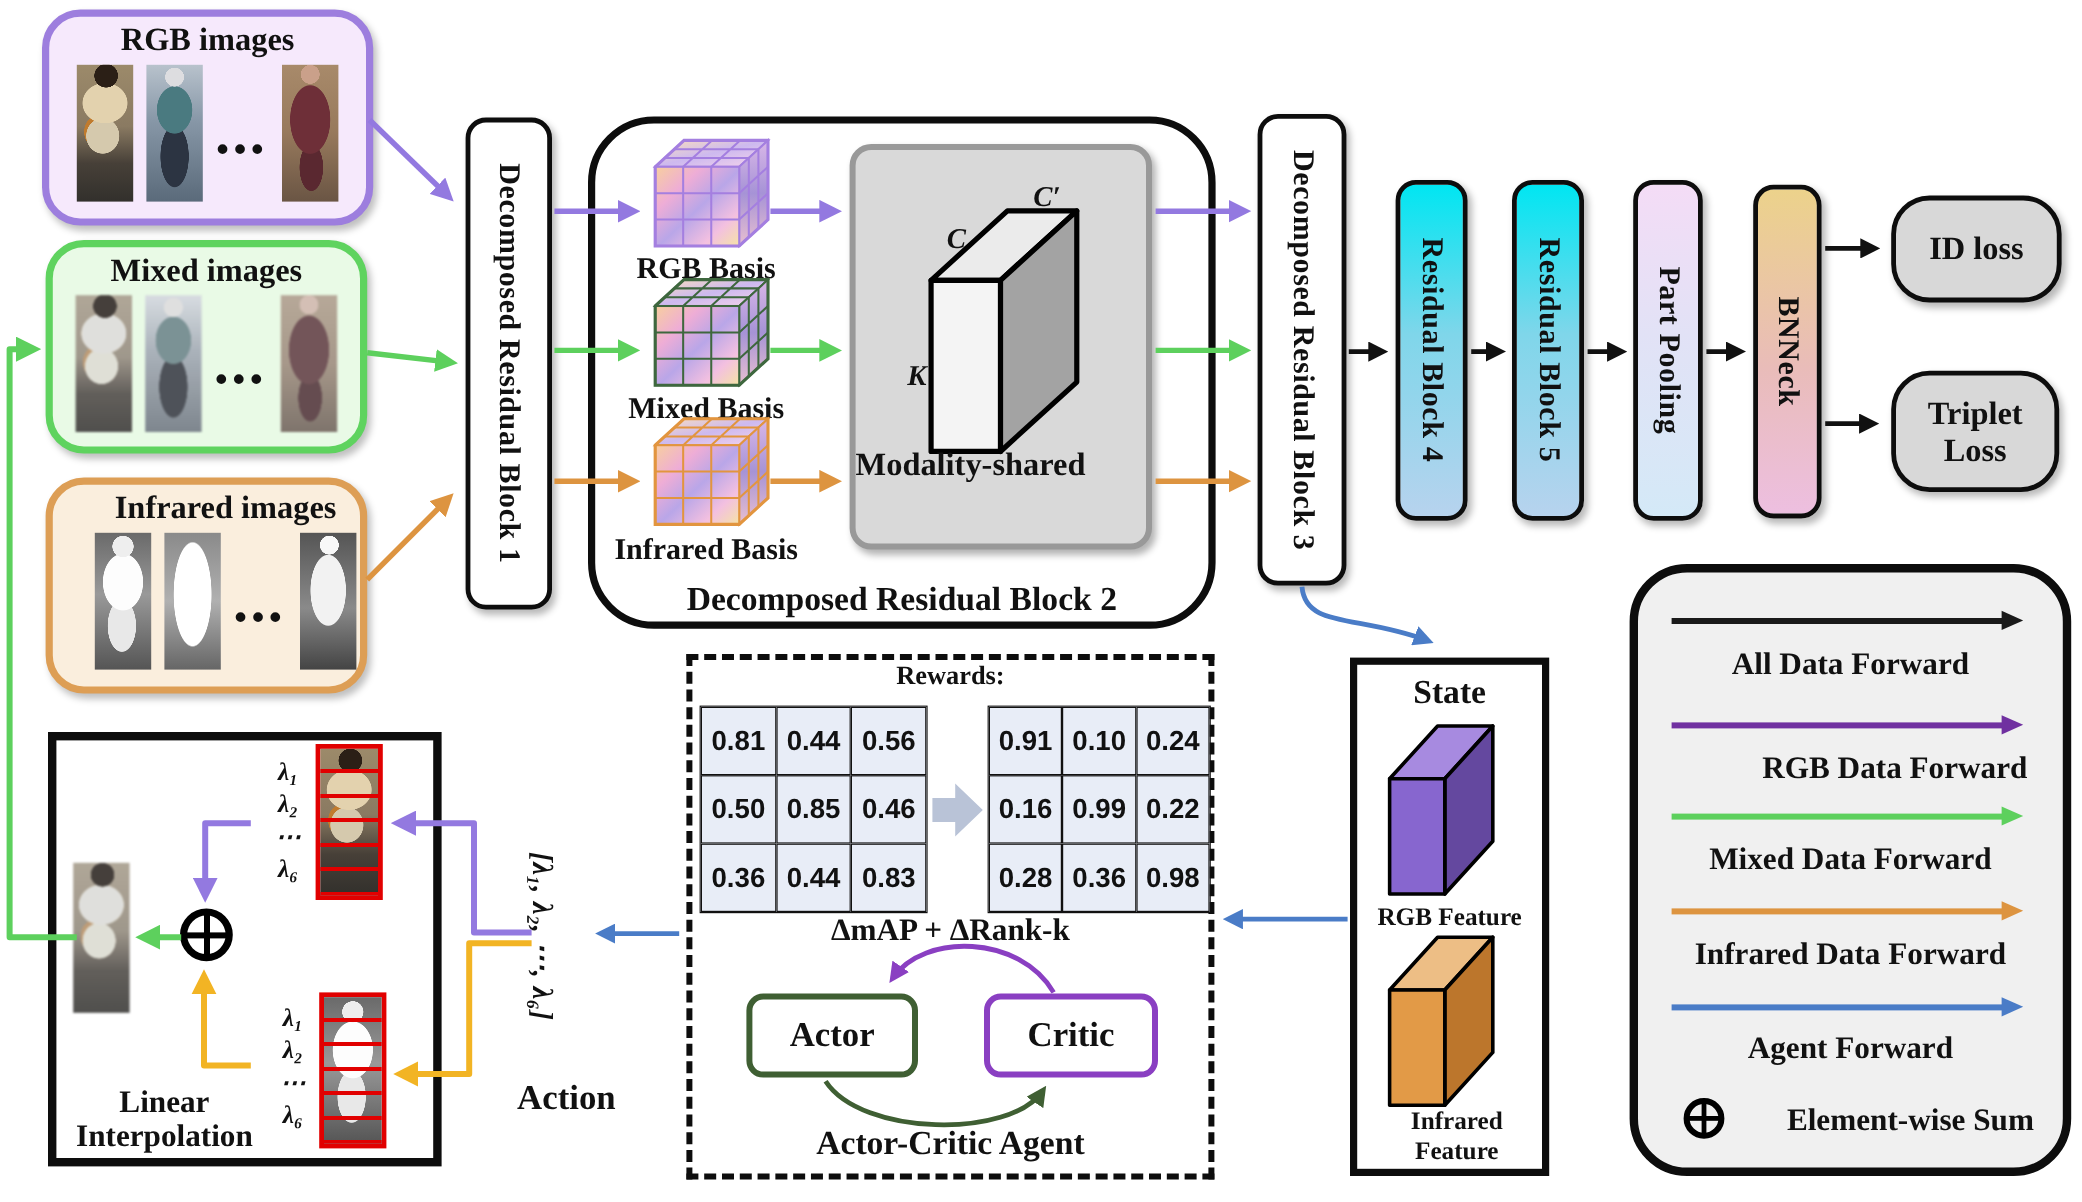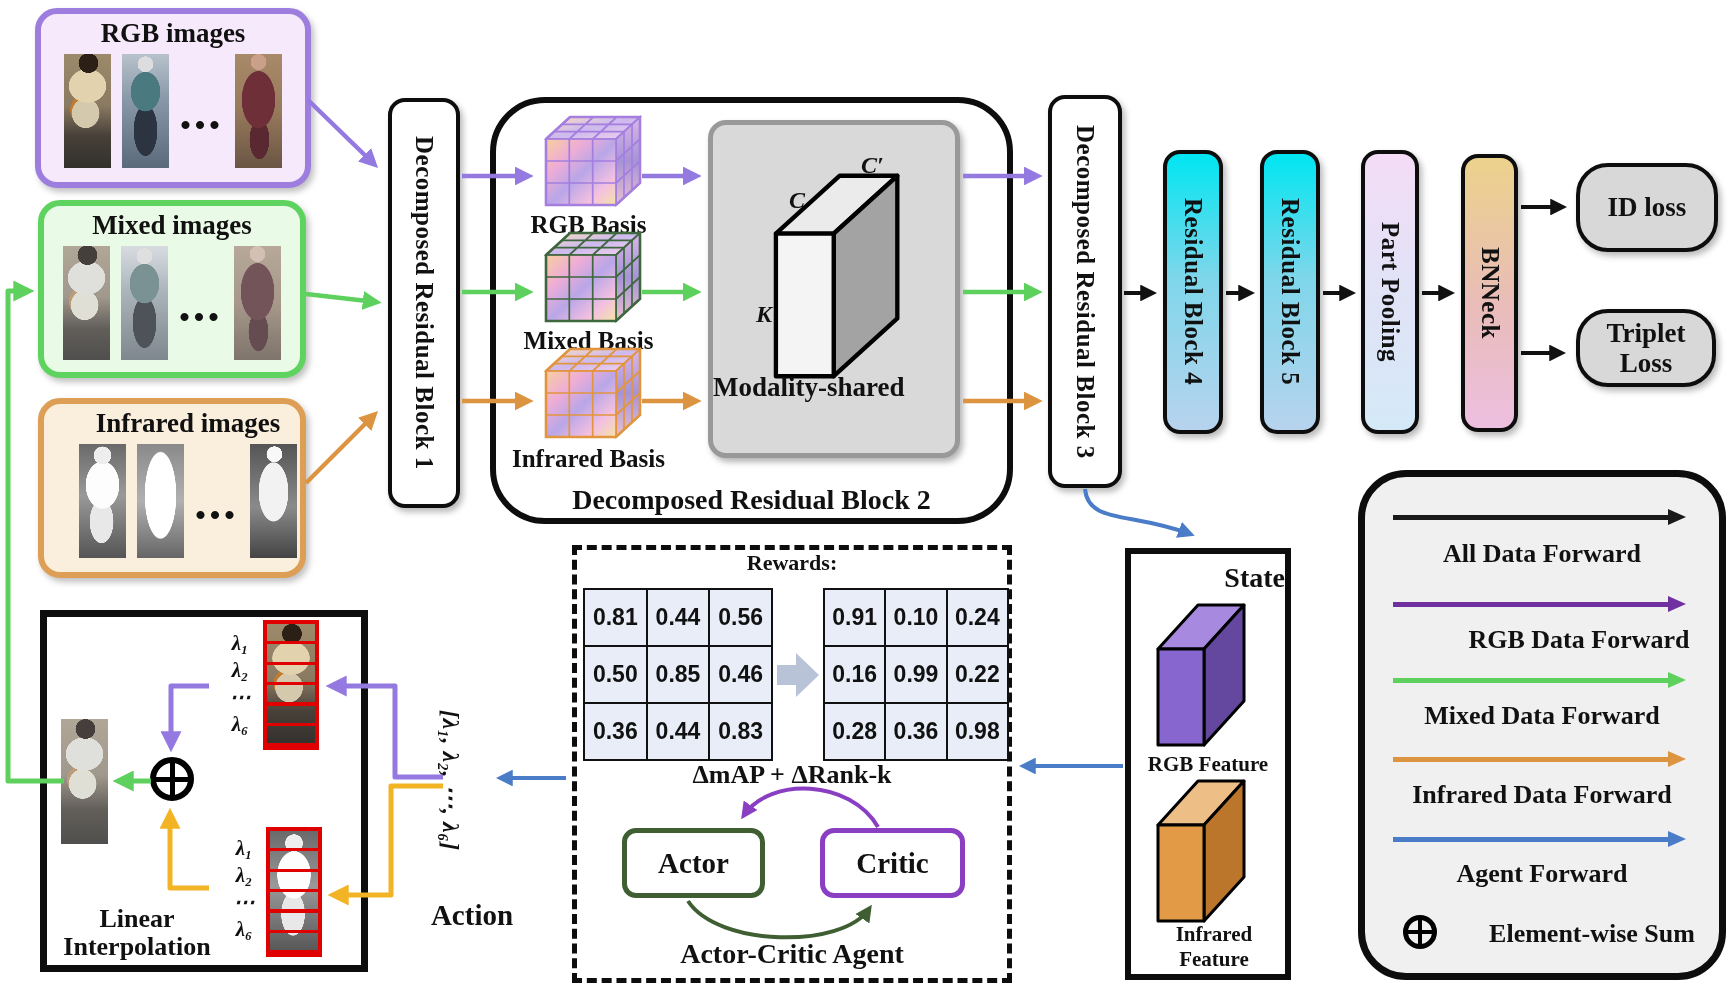--- a/index.html
+++ b/index.html
@@ -1,20 +1,20 @@
 <!DOCTYPE html>
 <html><head>
 <meta charset="utf-8">
 <style>
   html,body{margin:0;padding:0;background:#fff;}
   body{font-family:"Liberation Serif","DejaVu Serif",serif;font-weight:700;color:#111;}
   .canvas{position:relative;width:1735px;height:1002px;background:#fff;overflow:hidden;}
   .abs{position:absolute;}
   
-  .io-box{position:absolute;border-radius:22px;border:6px solid;box-shadow:3px 4px 6px rgba(0,0,0,.25);box-sizing:border-box;}
+  .io-box{position:absolute;border-radius:32px;border:6px solid;box-shadow:3px 4px 6px rgba(0,0,0,.25);box-sizing:border-box;}
   .io-rgb{left:35px;top:8px;width:276px;height:180px;border-color:#9d7ede;background:#f6e9fc;}
   .io-mixed{left:38px;top:200px;width:268px;height:178px;border-color:#5fd35f;background:#e9fae6;}
   .io-ir{left:38px;top:398px;width:268px;height:180px;border-color:#dd9e55;background:#faeedd;padding-left:32px;}
   .io-title{text-align:center;font-size:27px;margin-top:4px;}
   .io-row{display:flex;justify-content:center;align-items:flex-start;gap:11px;margin-top:5px;}
   .dots{font-size:30px;letter-spacing:4px;align-self:center;margin-top:28px;}
   
   .ph{width:47px;height:114px;filter:blur(.5px);}
   .ph-rgb-a{background:
     radial-gradient(circle 10px at 52% 8%, #2b1f16 97%, transparent),
@@ -62,21 +62,21 @@
   .cube g{stroke-width:1.7;fill:none;}
   .cube .face{stroke-width:1.7;}
   .cube .outline{fill:none;stroke-width:2.6;}
   .cube-rgb g,.cube-rgb .face,.cube-rgb .outline{stroke:#a47fe0;}
   .cube-mixed g,.cube-mixed .face,.cube-mixed .outline{stroke:#3e673e;}
   .cube-ir g,.cube-ir .face,.cube-ir .outline{stroke:#e2953f;}
   
   .loss-box{position:absolute;background:#d8d8d8;border:4px solid #0d0d0d;border-radius:32px;display:flex;align-items:center;justify-content:center;text-align:center;font-size:27px;line-height:1.12;box-shadow:3px 4px 6px rgba(0,0,0,.28);box-sizing:border-box;}
   
   .state-box{position:absolute;left:1125px;top:548px;width:166px;height:432px;background:#fff;border:6px solid #0d0d0d;box-sizing:border-box;}
-  .state-title{position:absolute;top:8px;left:0;width:100%;text-align:right;font-size:28px;}
+  .state-title{position:absolute;top:8px;left:0;width:100%;text-align:center;font-size:28px;}
   .feat-label{position:absolute;left:0;width:100%;text-align:center;font-size:21px;line-height:1.2;}
   .feat-cuboid{position:absolute;width:92px;height:145px;}
   .cub-purple .ft{fill:#a78ae0;} .cub-purple .fr{fill:#64489f;} .cub-purple .ff{fill:#8766cf;}
   .cub-orange .ft{fill:#edbe85;} .cub-orange .fr{fill:#bc762c;} .cub-orange .ff{fill:#e29a47;}
   .feat-cuboid polygon,.feat-cuboid rect{stroke:#000;stroke-width:3;stroke-linejoin:round;}
   
   .agent-box{position:absolute;left:572px;top:545px;width:440px;height:438px;border:5px dashed #0d0d0d;background:#fff;box-sizing:border-box;}
   .rewards-title{position:absolute;top:0px;left:0;width:100%;text-align:center;font-size:22px;}
   .rtable{position:absolute;display:grid;grid-template-columns:repeat(3,1fr);grid-template-rows:repeat(3,1fr);border:1.5px solid #111;}
   .rtable .cell{border:1.5px solid #111;background:#e8edf7;display:flex;align-items:center;justify-content:center;font:700 23px "Liberation Sans","DejaVu Sans",sans-serif;}
@@ -231,21 +231,21 @@
   <div class="vblock grad-pp" style="left:1361px;top:150px;width:58px;height:284px;">
     <span class="vtext">Part Pooling</span>
   </div>
   <div class="vblock grad-bn" style="left:1461px;top:154px;width:57px;height:278px;">
     <span class="vtext">BNNeck</span>
   </div>
 
   <div class="loss-box" style="left:1576px;top:163px;width:142px;height:89px;">
     <span>ID loss</span>
   </div>
-  <div class="loss-box" style="left:1576px;top:309px;width:140px;height:78px;">
+  <div class="loss-box" style="left:1576px;top:309px;width:140px;height:101px;">
     <span style="width:100px;">Triplet Loss</span>
   </div>
 
   <div class="state-box">
     <div class="state-title">State</div>
     <svg class="feat-cuboid cub-purple" style="left:25px;top:48px;" viewBox="0 0 92 145">
       <polygon class="ft" points="2,47 42,3 88,3 48,47"></polygon>
       <polygon class="fr" points="48,47 88,3 88,99 48,143"></polygon>
       <rect class="ff" x="2" y="47" width="46" height="96"></rect>
     </svg>

